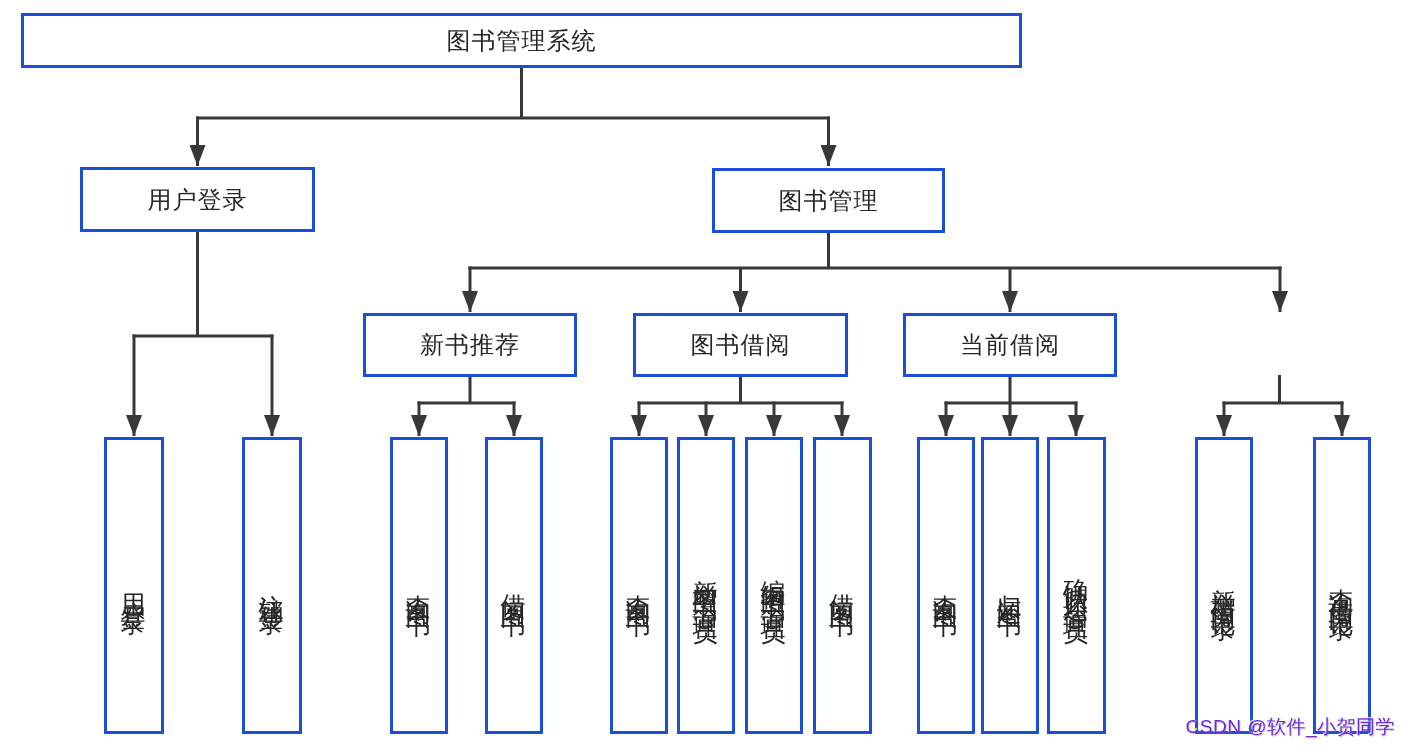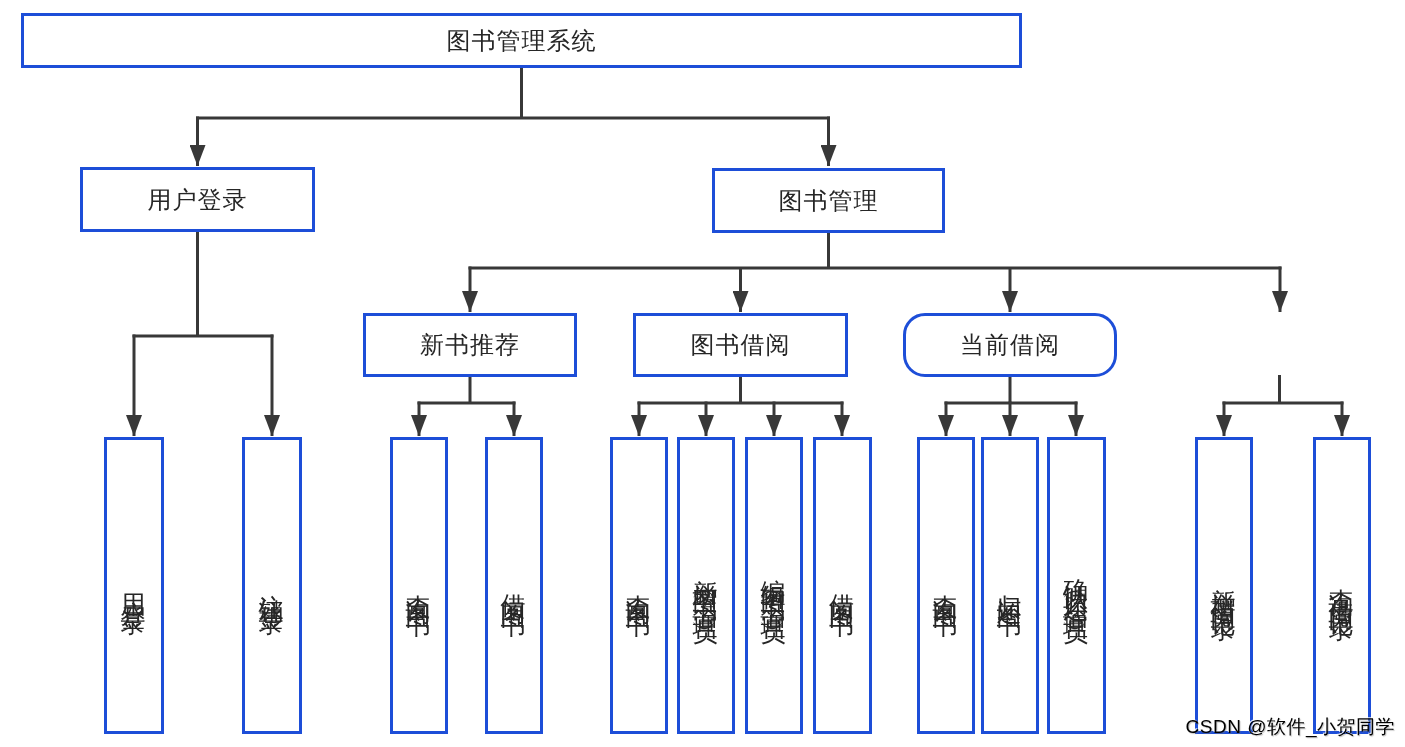--- a/index.html
+++ b/index.html
@@ -39,21 +39,21 @@
     letter-spacing: 6px;
     white-space: normal;
   }
   .watermark {
     position: absolute;
     top: 714px;
     right: 10px;
     z-index: 5;
     font-size: 19px;
     letter-spacing: 0.5px;
-    color: #000000;
+    color: #6d28d9;
     text-shadow: -1px -1px 0 rgba(255,255,255,0.85), 1px 1px 1px rgba(120,120,120,0.45);
   }
 </style>
 </head>
 <body>
 
 <div class="canvas">
 
   <svg class="connectors" width="1405" height="747" viewBox="0 0 1405 747">
     <defs>
@@ -96,21 +96,21 @@
     <line class="ln arrow" x1="1342" y1="401.5" x2="1342" y2="436"></line>
   </svg>
 
   <div class="box" style="left:21px; top:13px; width:1001px; height:55px;">图书管理系统</div>
 
   <div class="box" style="left:80px; top:167px; width:235px; height:65px;">用户登录</div>
   <div class="box" style="left:712px; top:168px; width:233px; height:65px;">图书管理</div>
 
   <div class="box" style="left:363px; top:313px; width:214px; height:64px;">新书推荐</div>
   <div class="box" style="left:633px; top:313px; width:215px; height:64px;">图书借阅</div>
-  <div class="box" style="left:903px; top:313px; width:214px; height:64px;border-radius:22px;">当前借阅</div>
+  <div class="box" style="left:903px; top:313px; width:214px; height:64px;">当前借阅</div>
 
   <div class="box leaf" style="left:104px; top:437px; width:60px; height:297px;">用户登录</div>
   <div class="box leaf" style="left:242px; top:437px; width:60px; height:297px;">注销登录</div>
 
   <div class="box leaf" style="left:390px; top:437px; width:58px; height:297px;">查询图书</div>
   <div class="box leaf" style="left:485px; top:437px; width:58px; height:297px;">借阅图书</div>
 
   <div class="box leaf" style="left:610px; top:437px; width:58px; height:297px;">查询图书</div>
   <div class="box leaf" style="left:677px; top:437px; width:58px; height:297px;">新增图书（管理员）</div>
   <div class="box leaf" style="left:745px; top:437px; width:58px; height:297px;">编辑图书（管理员）</div>

